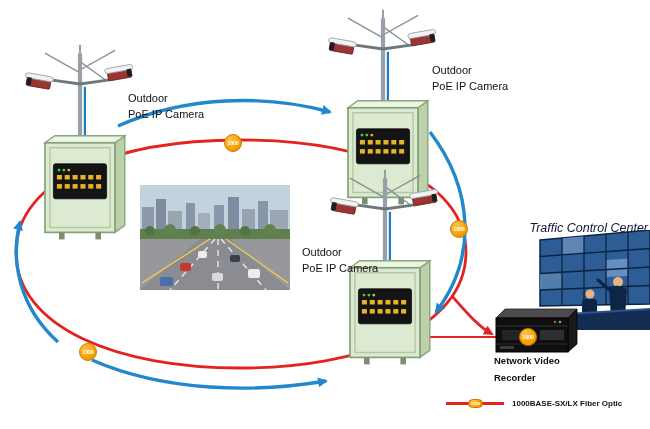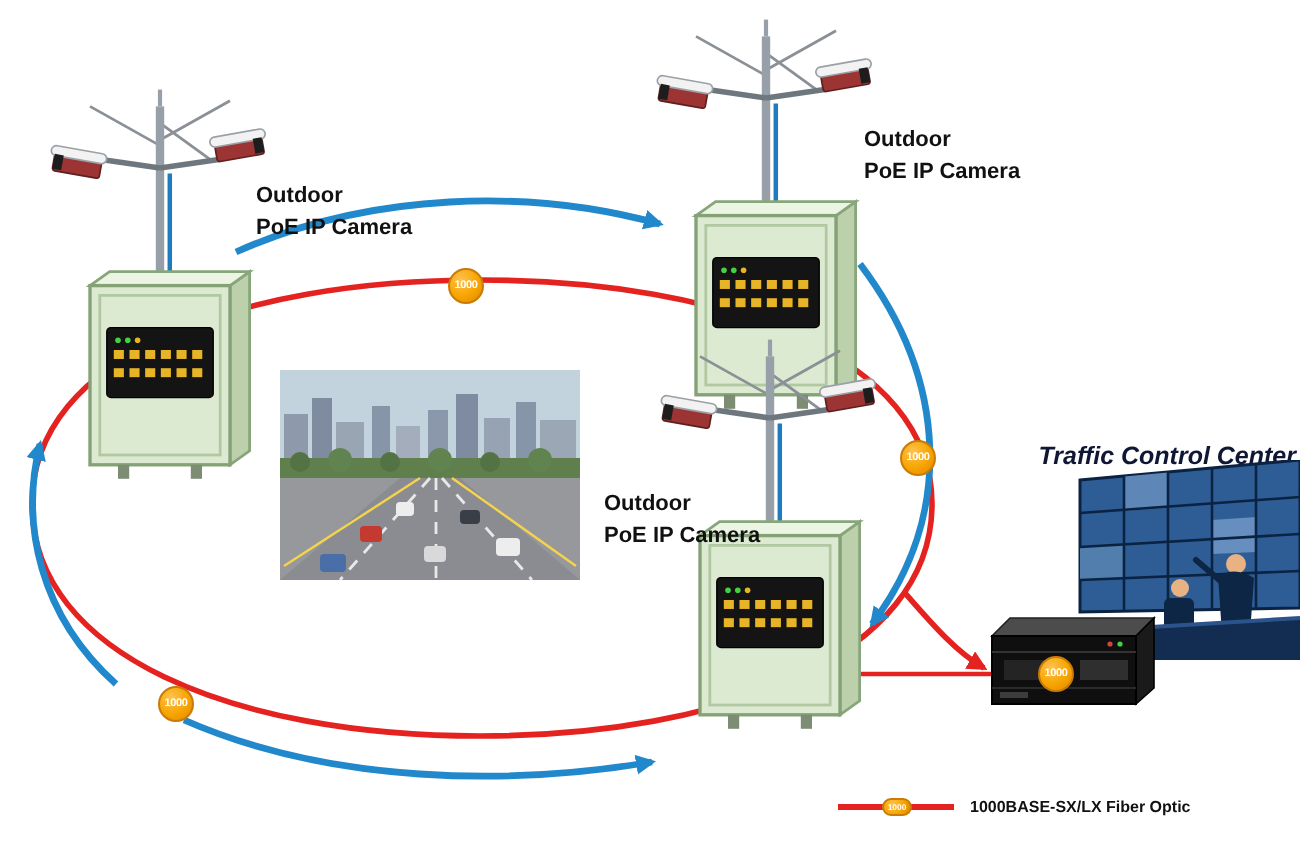--- a/index.html
+++ b/index.html
@@ -1,28 +1,28 @@
 <!DOCTYPE html>
 <html><head>
 <meta charset="utf-8">
 <style>
   html,body{margin:0;padding:0;background:#fff;}
   #canvas{position:relative;width:650px;height:429px;background:#ffffff;overflow:hidden;
           font-family:"Liberation Sans", sans-serif;}
   .abs{position:absolute;}
   svg{display:block;}
-  .station-label{position:absolute;font-size:11px;font-weight:bold;color:#111;line-height:16px;white-space:nowrap;}
+  .station-label{position:absolute;font-size:11px;font-weight:normal;color:#111;line-height:16px;white-space:nowrap;}
   .badge{position:absolute;width:18px;height:18px;border-radius:50%;
          background:radial-gradient(circle at 35% 30%, #ffc24d, #f7a400 55%, #e08600);
          border:1px solid #c97b06;color:#fff;font-size:5.5px;font-weight:bold;
          display:flex;align-items:center;justify-content:center;letter-spacing:-0.2px;box-sizing:border-box;}
   #cc-title{position:absolute;left:470px;top:221px;width:178px;text-align:right;
-            font-size:12.5px;font-weight:bold;font-style:italic;color:#101735;}
+            font-size:12.5px;font-weight:normal;font-style:italic;color:#101735;}
   #nvr-label{position:absolute;left:494px;top:352px;font-size:9.5px;font-weight:bold;color:#111;line-height:17px;}
-  #legend{position:absolute;left:419px;top:396px;}
+  #legend{position:absolute;left:446px;top:396px;}
   .legend-row{display:flex;align-items:center;height:14px;}
   .legend-line{position:relative;width:58px;height:10px;}
   .legend-line .bar{position:absolute;left:0;top:4px;width:58px;height:2.6px;}
   .legend-line .mini-badge{position:absolute;left:22px;top:0.5px;width:15px;height:9.5px;border-radius:5px;
          background:radial-gradient(circle at 35% 30%, #ffc24d, #f7a400 55%, #e08600);
          border:1px solid #c97b06;color:#fff;font-size:4.2px;font-weight:bold;
          display:flex;align-items:center;justify-content:center;box-sizing:border-box;}
   .legend-label{margin-left:8px;font-size:8px;font-weight:bold;color:#111;white-space:nowrap;}
 </style>
 </head>
@@ -223,20 +223,24 @@
     <line x1="16" y1="26" x2="88" y2="26" stroke="#333" stroke-width="1"></line>
     <line x1="16" y1="44" x2="88" y2="44" stroke="#2a2a2a" stroke-width="1"></line>
     <rect x="20" y="46" width="14" height="3" fill="#3c3c3c"></rect>
     <circle cx="80" cy="22" r="1.3" fill="#44d144"></circle>
     <circle cx="75" cy="22" r="1.3" fill="#d14444"></circle>
     <g fill="#2f2f2f">
       <rect x="60" y="30" width="24" height="10"></rect>
       <rect x="22" y="30" width="30" height="10" fill="#242424"></rect>
     </g>
   </svg>
+  <div id="nvr-label">
+    <div>Network Video</div>
+      <div>Recorder</div>
+  </div>
 
   <div class="badge" style="left:224px;top:134px;">1000</div>
   <div class="badge" style="left:450px;top:220px;">1000</div>
   <div class="badge" style="left:79px;top:343px;">1000</div>
   <div class="badge" style="left:519px;top:328px;">1000</div>
 
   <div id="legend">
     <div class="legend-row">
       <div class="legend-line">
         <div class="bar" style="background:#e42320;"></div>

